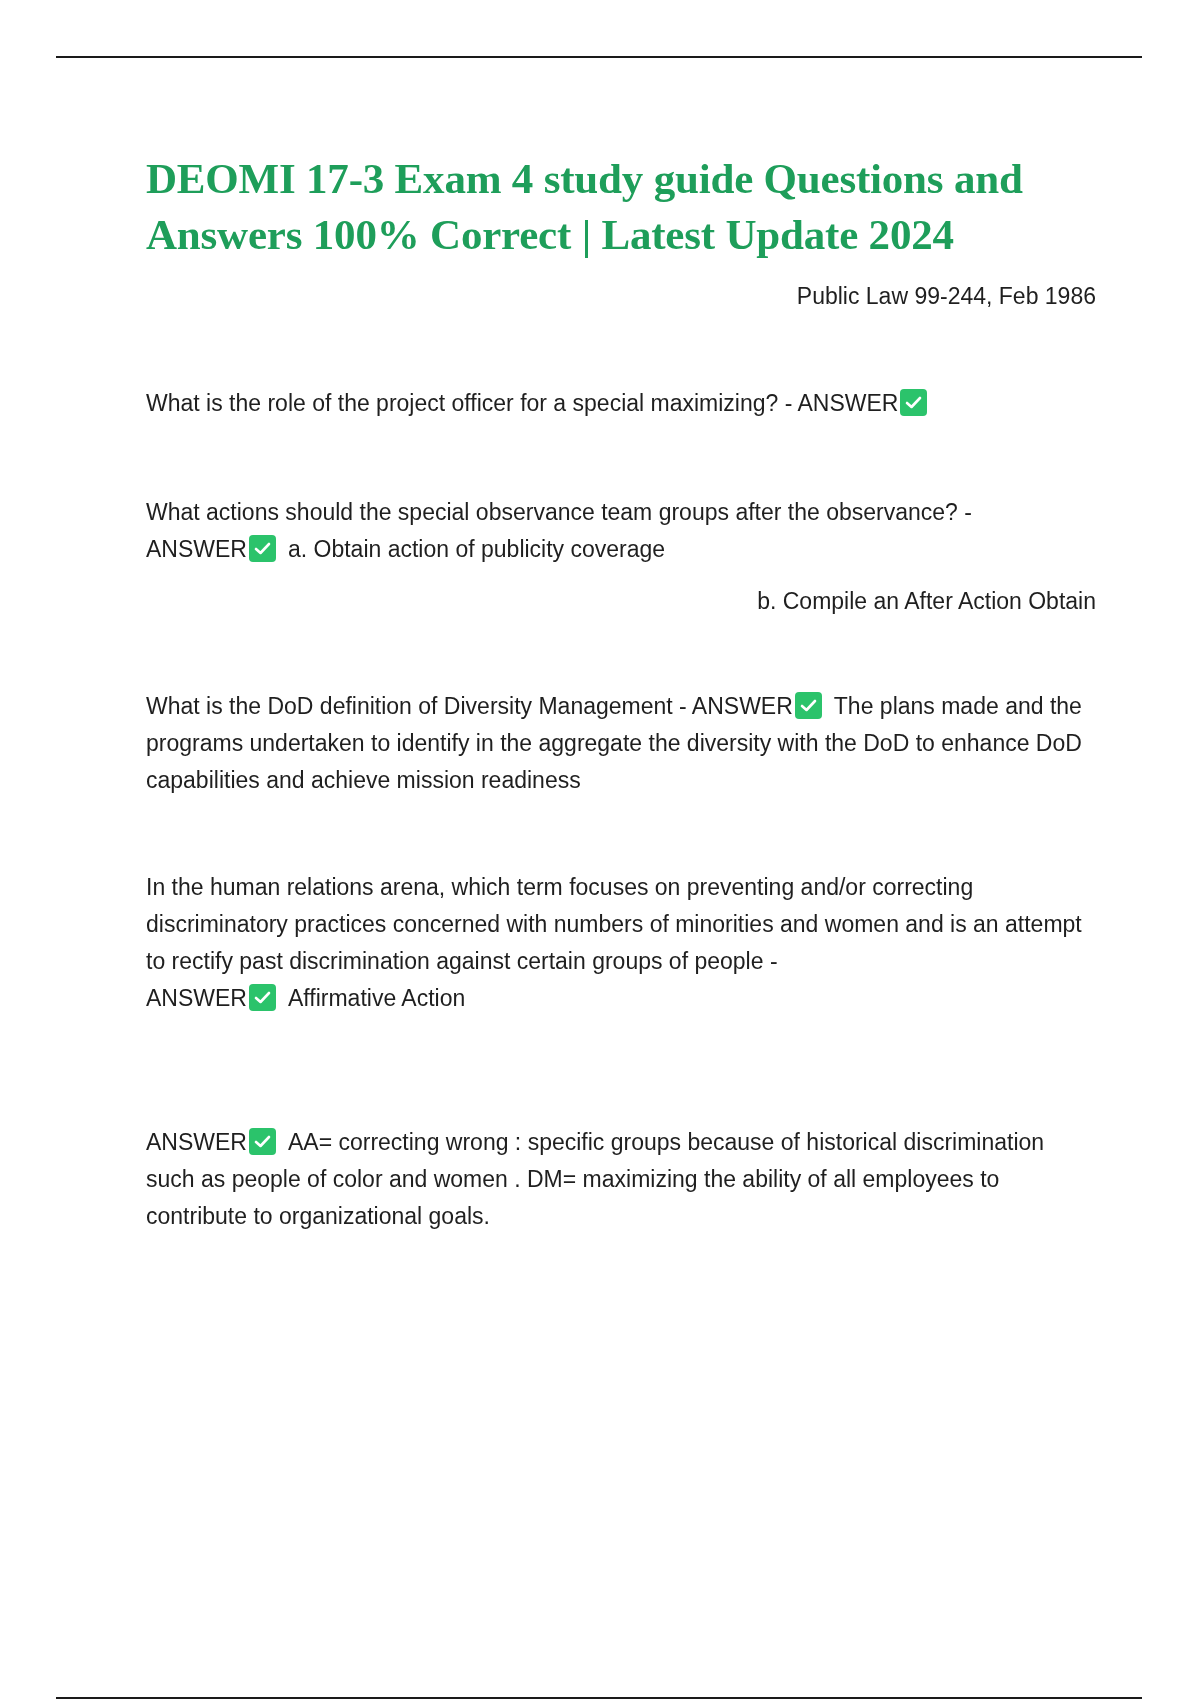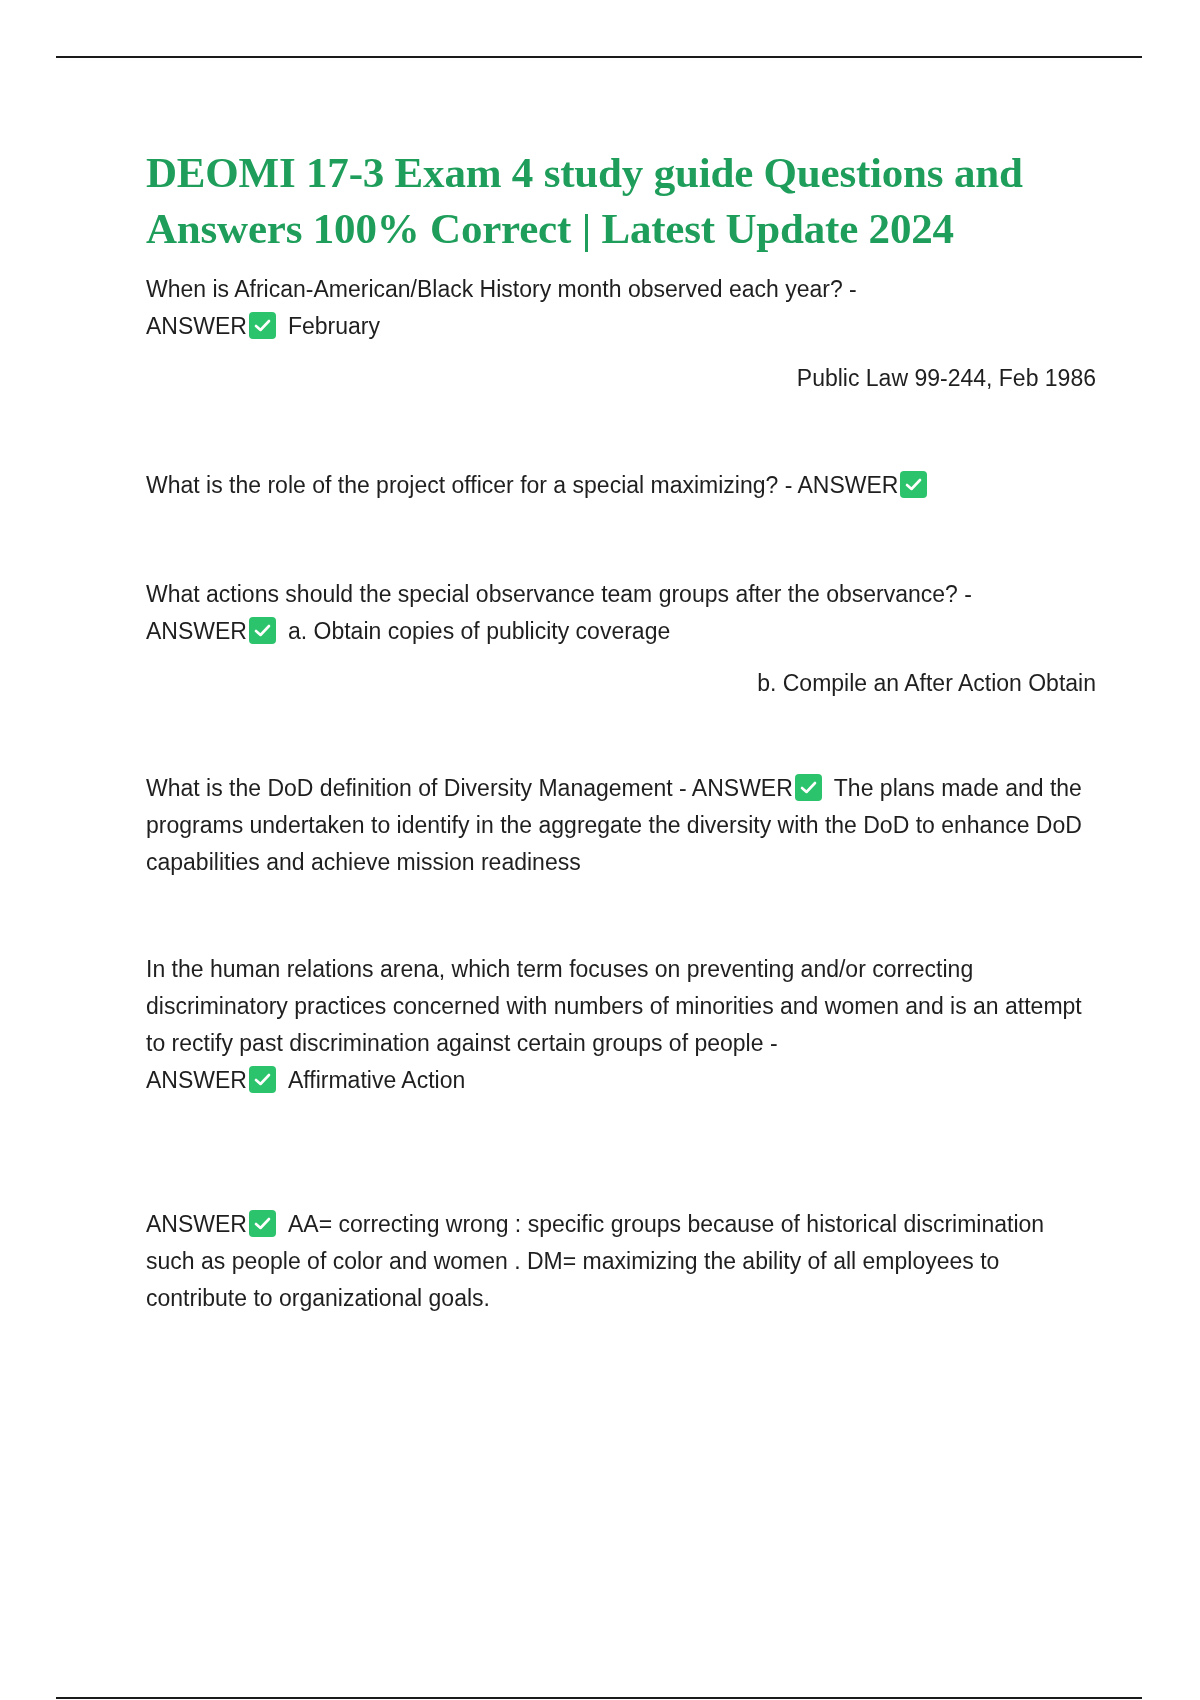--- a/index.html
+++ b/index.html
@@ -21,21 +21,21 @@
       width: 1086px;
       height: 2px;
       background: #1a1a1a;
     }
     .rule.top { top: 56px; }
     .rule.bottom { top: 1697px; }
 
     .page {
       position: absolute;
       left: 146px;
-      top: 145px;
+      top: 151px;
       width: 950px;
     }
     .title {
       font-family: "Liberation Serif", serif;
       font-weight: bold;
       color: #1e9e5a;
       font-size: 43px;
       line-height: 56px;
       margin: 0 0 14px 0;
       letter-spacing: -0.2px;
@@ -66,46 +66,40 @@
   </style>
 </head>
 <body>
 
 <div class="rule top"></div>
 
 <div class="page">
   <h1 class="title">DEOMI 17-3 Exam 4 study guide Questions and Answers 100% Correct | Latest Update 2024</h1>
 
   <div class="qa">
-    <p>
-      <span>When is African-American/Black History month observed each year? -</span><br>
-      <span>ANSWER</span><span class="check"><svg width="21" height="21" viewBox="0 0 21 21">
-            <path d="M4 11 L8.5 15 L17 6" stroke="#ffffff" stroke-width="2.6" fill="none" stroke-linecap="round" stroke-linejoin="round"></path>
-          </svg></span><span>February</span>
-    </p>
     <p class="extra">Public Law 99-244, Feb 1986</p>
   </div>
   <div class="gap-1"></div>
 
   <div class="qa">
     <p>
       <span>What is the role of the project officer for a special maximizing? -</span>
       <span>ANSWER</span><span class="check" style="margin-right:4px"><svg width="21" height="21" viewBox="0 0 21 21">
             <path d="M4 11 L8.5 15 L17 6" stroke="#ffffff" stroke-width="2.6" fill="none" stroke-linecap="round" stroke-linejoin="round"></path>
           </svg></span><br>
     </p>
   </div>
   <div class="gap-2"></div>
 
   <div class="qa">
     <p>
       <span>What actions should the special observance team groups after the observance? -</span><br>
       <span>ANSWER</span><span class="check"><svg width="21" height="21" viewBox="0 0 21 21">
             <path d="M4 11 L8.5 15 L17 6" stroke="#ffffff" stroke-width="2.6" fill="none" stroke-linecap="round" stroke-linejoin="round"></path>
-          </svg></span><span>a. Obtain copies of publicity coverage</span>
+          </svg></span><span>a. Obtain action of publicity coverage</span>
     </p>
     <p class="extra">b. Compile an After Action Obtain</p>
   </div>
   <div class="gap-3"></div>
 
   <div class="qa">
     <p>
       <span>What is the DoD definition of Diversity Management -</span>
       <span>ANSWER</span><span class="check"><svg width="21" height="21" viewBox="0 0 21 21">
             <path d="M4 11 L8.5 15 L17 6" stroke="#ffffff" stroke-width="2.6" fill="none" stroke-linecap="round" stroke-linejoin="round"></path>

